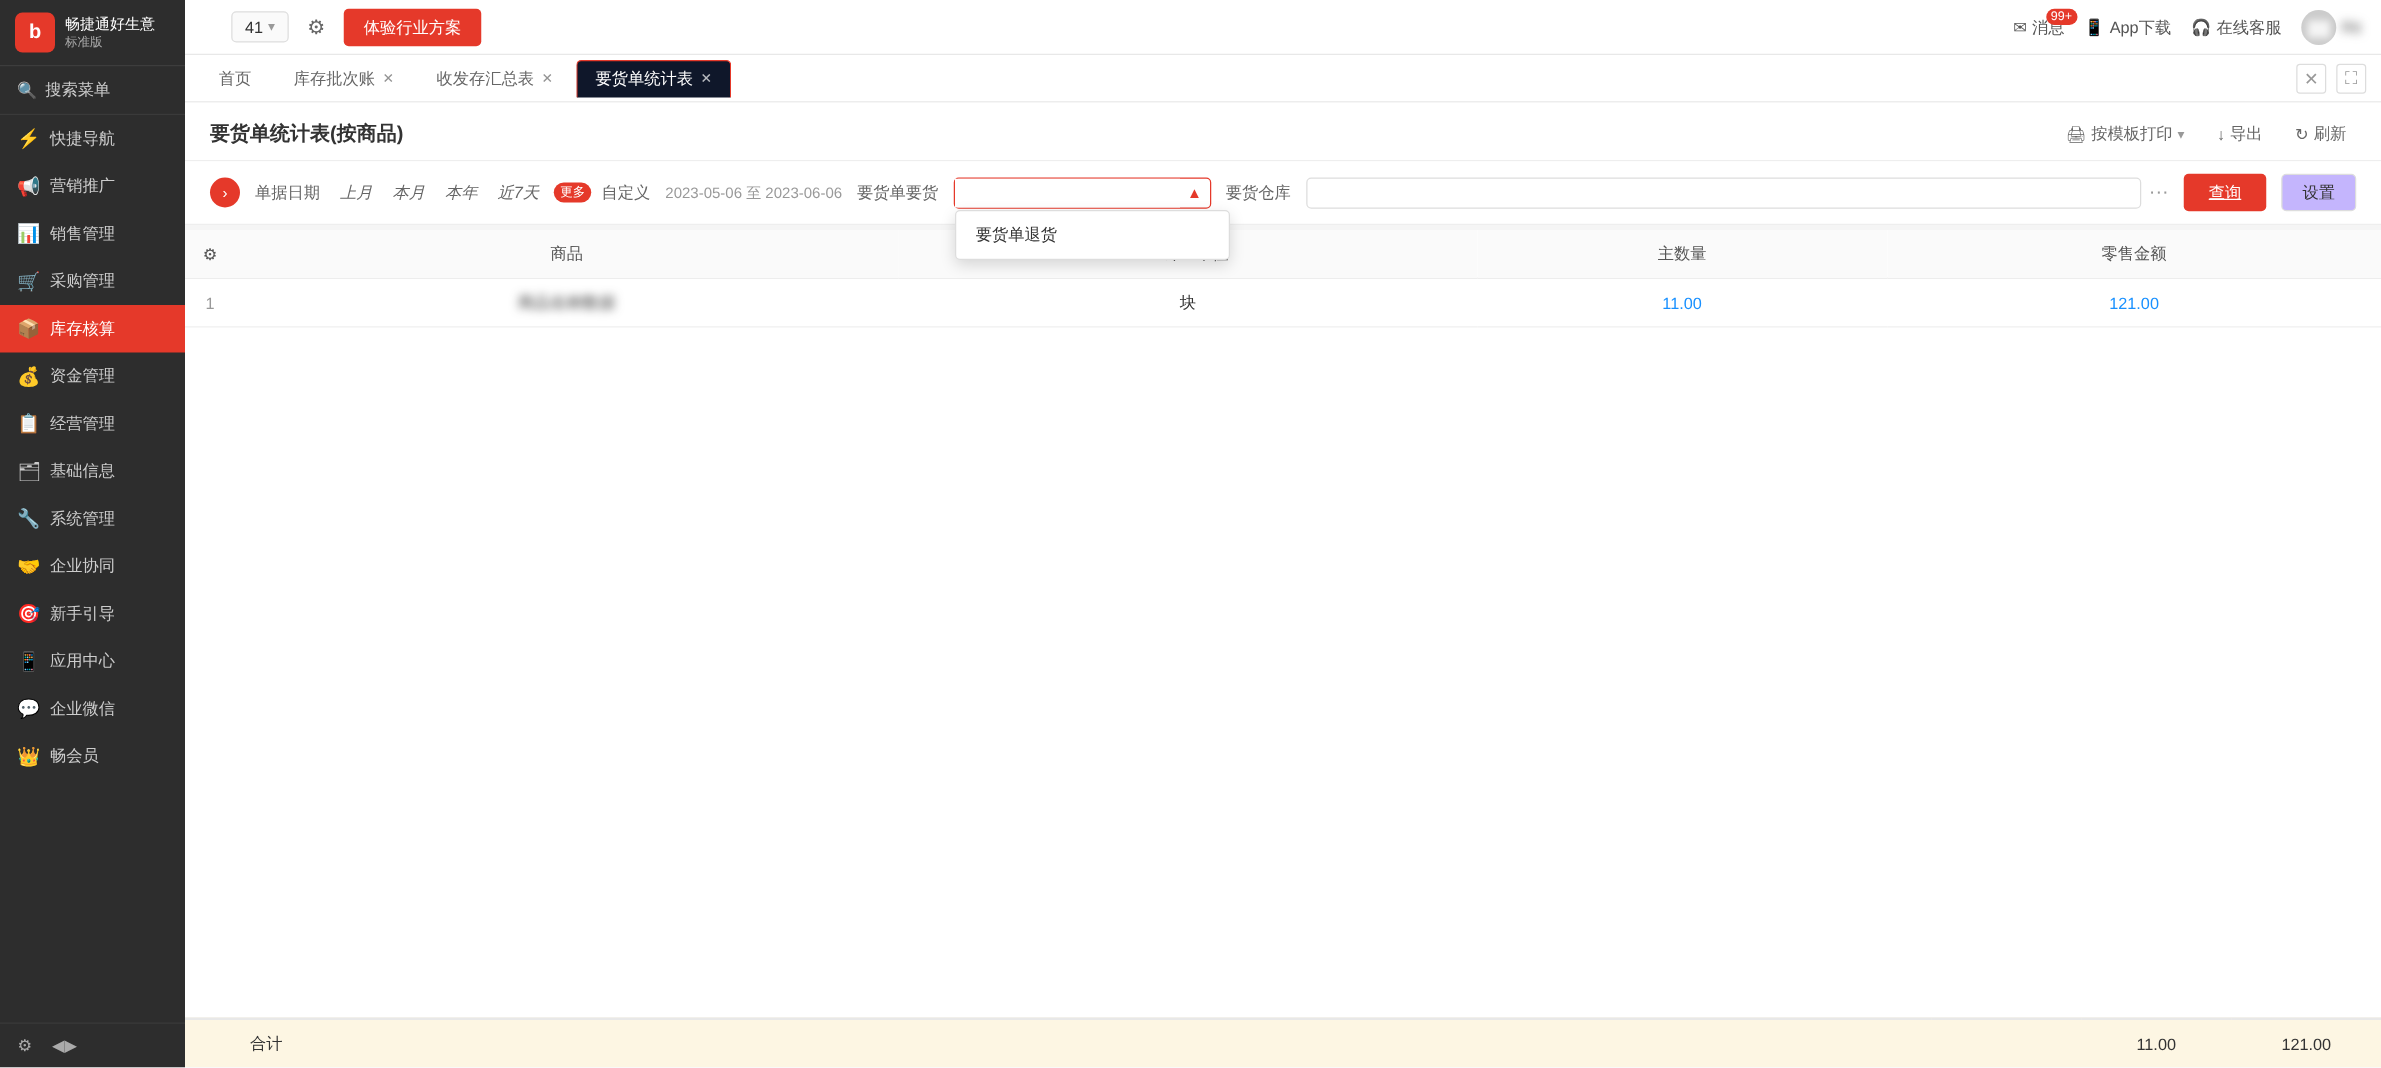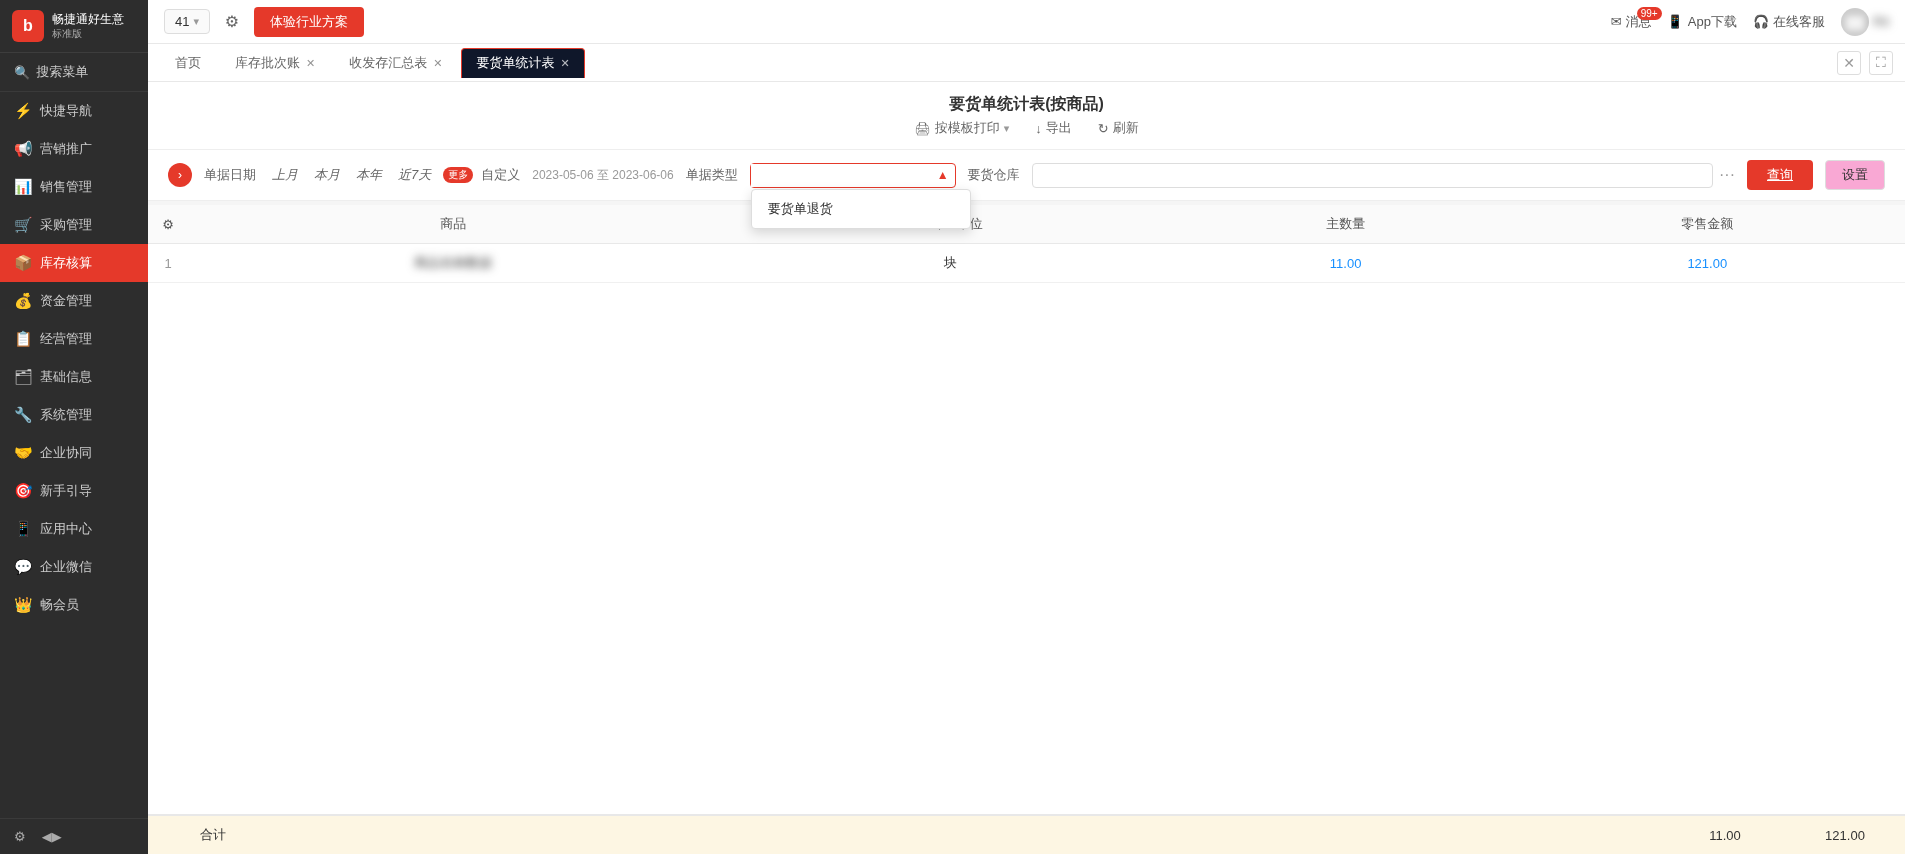--- a/index.html
+++ b/index.html
@@ -102,20 +102,21 @@
       padding: 0 16px;
       border-bottom: 1px solid #e8e8e8;
       gap: 12px;
       flex-shrink: 0;
     }
     .topbar-left {
       display: flex;
       align-items: center;
       gap: 8px;
       flex: 1;
+      margin-left: 21px;
     }
     .store-select {
       display: flex;
       align-items: center;
       gap: 4px;
       padding: 4px 10px;
       border: 1px solid #ddd;
       border-radius: 4px;
       cursor: pointer;
       font-size: 13px;
@@ -251,21 +252,20 @@
 
     
     .page-header {
       background: #fff;
       padding: 12px 20px 8px;
       display: flex;
       align-items: center;
       justify-content: space-between;
       border-bottom: 1px solid #eee;
       flex-shrink: 0;
-      flex-direction: column;
     }
     .page-title {
       font-size: 16px;
       font-weight: bold;
       color: #333;
     }
     .page-actions {
       display: flex;
       align-items: center;
       gap: 10px;
@@ -380,21 +380,21 @@
       color: white;
       padding: 6px 20px;
       border-radius: 4px;
       cursor: pointer;
       font-size: 13px;
       white-space: nowrap;
       text-decoration: underline;
     }
     .set-btn {
       border: 1px solid #ddd;
-      background: #f9a8d4;
+      background: #c4b5fd;
       color: #333;
       padding: 5px 16px;
       border-radius: 4px;
       cursor: pointer;
       font-size: 13px;
       white-space: nowrap;
     }
     .filter-warehouse {
       display: flex;
       align-items: center;
@@ -656,21 +656,21 @@
       <div class="date-shortcuts">
         <span class="date-shortcut">上月</span>
         <span class="date-shortcut">本月</span>
         <span class="date-shortcut">本年</span>
         <span class="date-shortcut">近7天</span>
         <span class="date-badge">更多</span>
         <span class="date-custom">自定义</span>
       </div>
       <span class="date-range-display">2023-05-06 至 2023-06-06</span>
 
-      <span class="filter-label">单据类型</span>
+      <span class="filter-label">要货单要货</span>
       <div class="filter-select-container" style="position:relative;">
         <input class="filter-select-input" type="text" value="" style="">
         <span class="filter-select-arrow">▲</span>
 
         <div class="dropdown-menu">
           <div class="dropdown-item">
             <span>要货单退货</span>
           </div>
         </div>
       </div>

